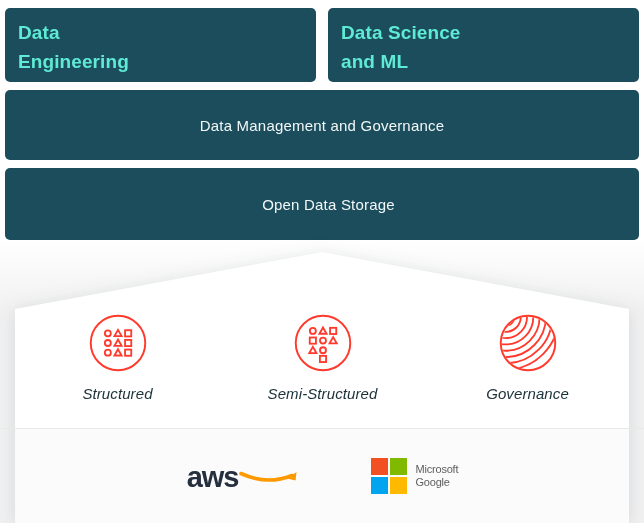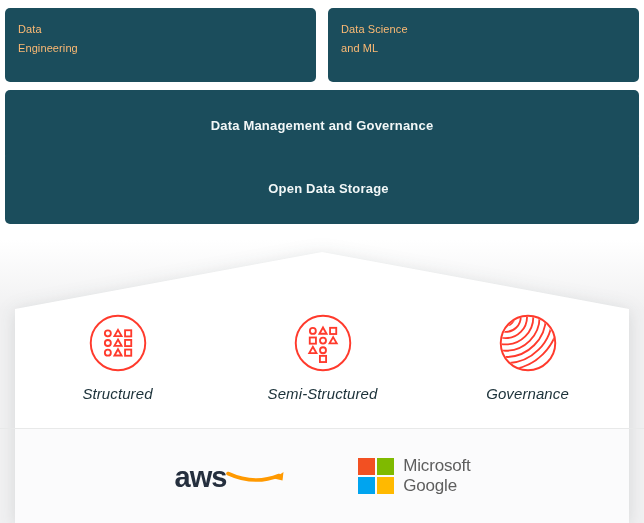--- a/index.html
+++ b/index.html
@@ -3,29 +3,29 @@
 <meta charset="utf-8">
 <style>
   html,body{margin:0;padding:0;background:#ffffff;}
   .stage{position:relative;width:644px;height:523px;overflow:hidden;background:#fff;
          font-family:"Liberation Sans","DejaVu Sans",sans-serif;}
 
   
   .top-row{position:absolute;top:8px;left:5px;right:5px;display:flex;gap:12px;}
   .tbox{flex:1;height:74px;background:#1B4D5C;border-radius:5px;box-sizing:border-box;
         padding:11px 13px 0 13px;}
-  .tbox span{color:#fdba74;font-size:11px;font-weight:400;line-height:1.5;
+  .tbox span{color:#5eead4;font-size:19px;font-weight:700;line-height:1.5;
         white-space:pre-line;letter-spacing:.1px;}
 
   
   .bar{position:absolute;left:5px;right:5px;background:#1B4D5C;border-radius:5px;
        display:flex;align-items:center;justify-content:center;}
   .bar1{top:90px;height:70px;}
-  .bar2{top:152px;height:72px;padding-left:13px;}
-  .bar span{color:#F2F7F7;font-size:13px;font-weight:700;letter-spacing:.2px;}
+  .bar2{top:168px;height:72px;padding-left:13px;}
+  .bar span{color:#F2F7F7;font-size:15px;font-weight:400;letter-spacing:.2px;}
 
   
   .lower{position:absolute;top:240px;left:0;right:0;bottom:0;
          background:linear-gradient(180deg,#ffffff 0px,#f1f1f2 70px);}
   .house-wrap{position:absolute;inset:0;filter:drop-shadow(0 3px 9px rgba(30,45,50,.13));}
   .house{width:100%;height:100%;background:#ffffff;
          clip-path:polygon(50% 12px,629px 69px,629px 100%,15px 100%,15px 69px);}
   .logos-bg{position:absolute;top:189px;bottom:0;left:15px;right:15px;background:#FBFBFC;}
   .divider{position:absolute;top:188px;left:0;right:0;height:1px;background:#E8E9E9;}
 
@@ -39,21 +39,21 @@
   .logos-row{position:absolute;top:189px;bottom:0;left:15px;right:14px;
              display:flex;align-items:center;justify-content:center;gap:72px;}
   .aws-block{display:flex;flex-direction:row;align-items:center;margin-top:4px;}
   .aws-text{font-size:29px;font-weight:700;color:#252F3E;letter-spacing:-1px;line-height:.8;}
   .aws-block svg{margin-top:1px;}
   .ms-block{display:flex;align-items:center;}
   .ms-squares{display:grid;grid-template-columns:17px 17px;grid-template-rows:17px 17px;gap:2px;}
   .ms-sq1{background:#F25022;} .ms-sq2{background:#7FBA00;}
   .ms-sq3{background:#00A4EF;} .ms-sq4{background:#FFB900;}
   .ms-text{margin-left:9px;display:flex;flex-direction:column;color:#5E5E5E;
-           font-size:17px;line-height:1.15;letter-spacing:-.2px;}
+           font-size:11px;line-height:1.15;letter-spacing:-.2px;}
   .gc-block{display:flex;align-items:center;}
   .gc-text{margin-left:8px;font-size:17px;color:#5F6368;letter-spacing:-.1px;}
   .gc-text .p1{font-weight:500;color:#5F6368;}
   .gc-text .p2{font-weight:400;color:#73777B;margin-left:4px;}
 </style>
 </head>
 <body>
 
 <div class="stage">
 

